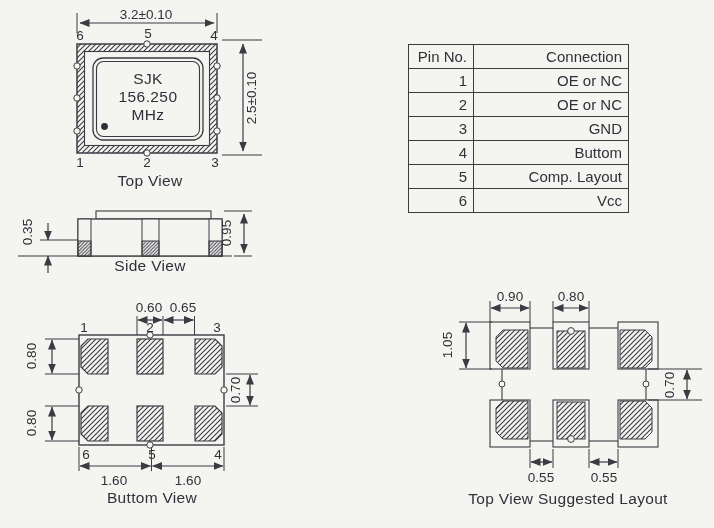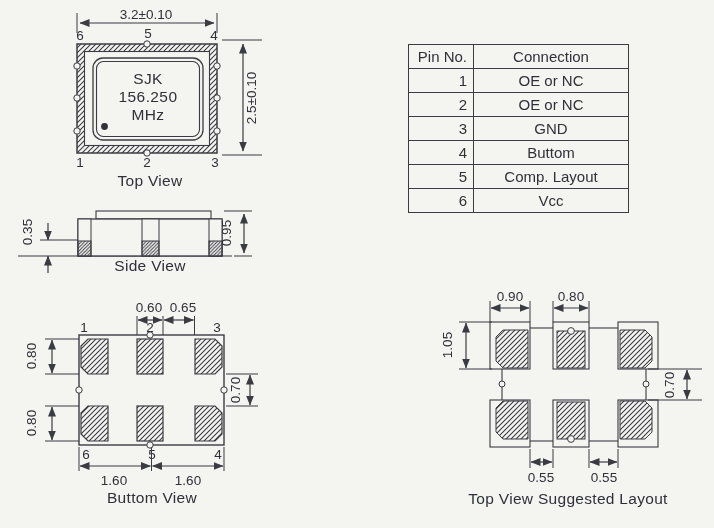--- a/index.html
+++ b/index.html
@@ -13,21 +13,21 @@
   .mark{font-size:15.5px;letter-spacing:.4px;}
   .ln{stroke:#3b3b43;stroke-width:1.2;fill:none;}
   .ln-tn{stroke:#3b3b43;stroke-width:1;fill:none;}
   .bgfill{fill:#f4f4f1;}
   #pin-table-title{position:absolute;left:409px;top:21px;font-size:15.5px;
         font-weight:bold;color:#30303a;letter-spacing:.2px;}
   #pin-table{position:absolute;left:408px;top:44px;border-collapse:collapse;}
   #pin-table td{border:1.6px solid #3b3b43;font-size:15px;color:#30303a;
         height:23px;padding:0 6px;background:#f4f4f1;}
   #pin-table td.c1{width:52px;text-align:right;}
-  #pin-table td.c2{width:142px;text-align:center;}
+  #pin-table td.c2{width:142px;text-align:right;}
 </style>
 </head>
 <body>
 
 <div id="page">
 
 <svg width="714" height="528" viewBox="0 0 714 528">
   <defs>
     <pattern id="hatch" width="5" height="5" patternUnits="userSpaceOnUse">
       <path d="M-1,1 L1,-1 M-1,6 L6,-1 M4,6 L6,4" stroke="#3b3b43" stroke-width="1.1" fill="none"></path>

